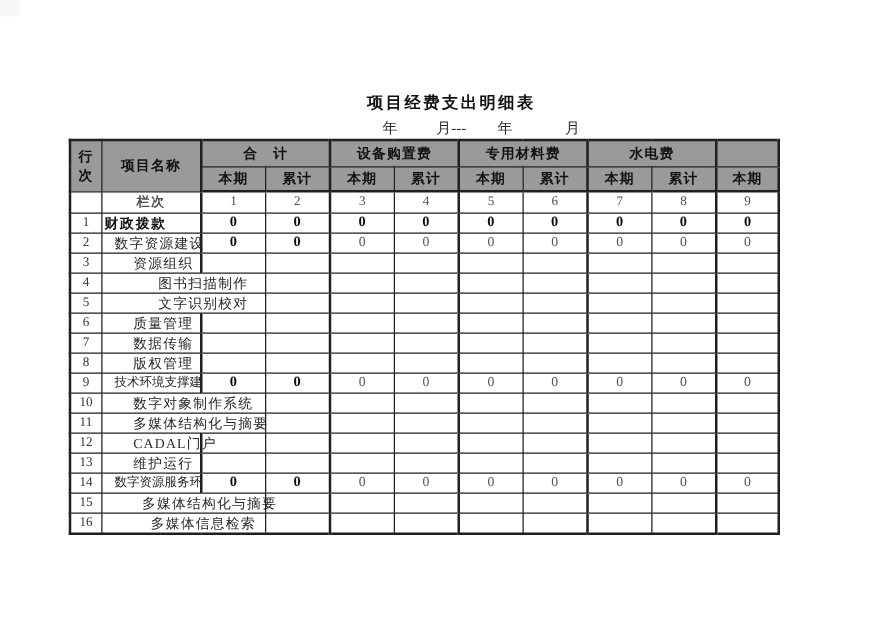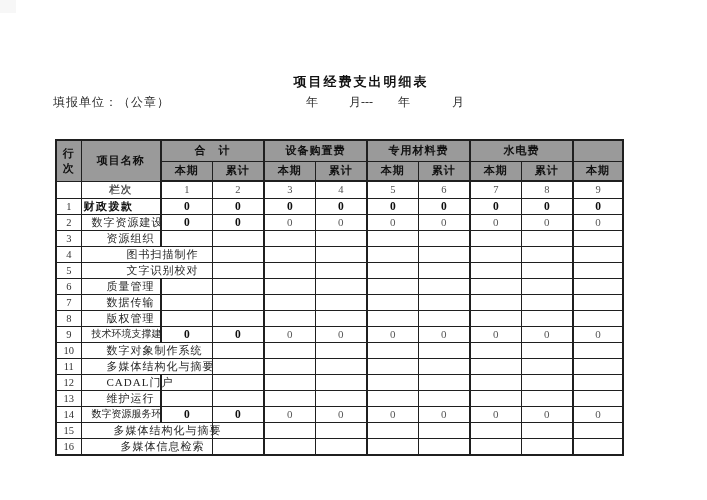--- a/index.html
+++ b/index.html
@@ -24,21 +24,20 @@
   .d0{position:absolute;left:306px;top:0;}
   .d1{position:absolute;left:349px;top:0;}
   .d2{position:absolute;left:398px;top:0;}
   .d3{position:absolute;left:452px;top:0;}
 
   table.sheet{
     position:absolute;left:55px;top:111px;width:567px;
     border-collapse:collapse;table-layout:fixed;
     border:2px solid var(--border);
     font-size:11px;
-    margin-top:28px;
   }
   table.sheet th,table.sheet td{
     border:1px solid var(--border);
     padding:0;margin:0;overflow:visible;
     vertical-align:middle;
   }
   th.hd{
     background:var(--header-bg);color:#101010;font-weight:bold;
     text-align:center;font-size:11px;letter-spacing:1px;
   }
@@ -60,21 +59,20 @@
   .bR2{border-right-width:2px !important;}
 </style>
 </head>
 <body>
 
 <div class="scan-artifact"></div>
 
 <div class="doc-title">项目经费支出明细表</div>
 
 <div class="meta-line">
-  <span class="unit-label">填报单位：（公章）</span>
   <span class="d0">年</span>
   <span class="d1">月---</span>
   <span class="d2">年</span>
   <span class="d3">月</span>
 </div>
 
 <table class="sheet">
   <colgroup>
     <col style="width:25px">
       <col style="width:80px">

